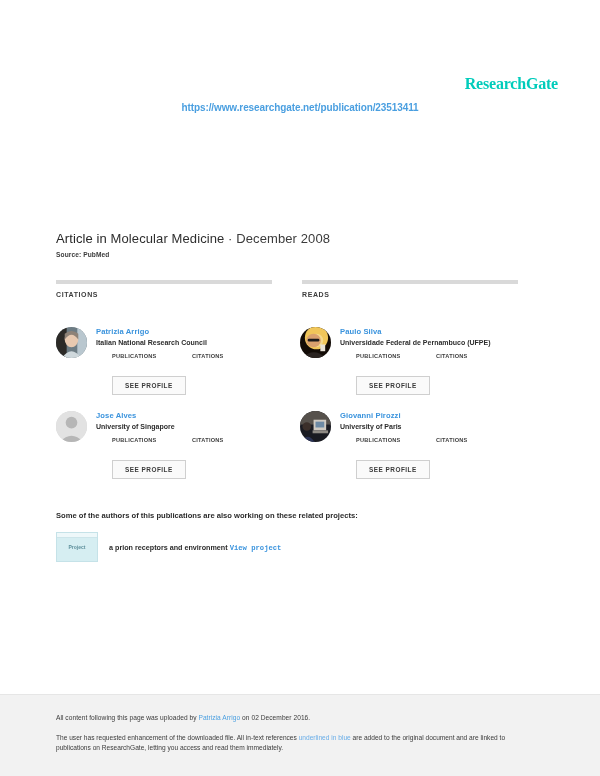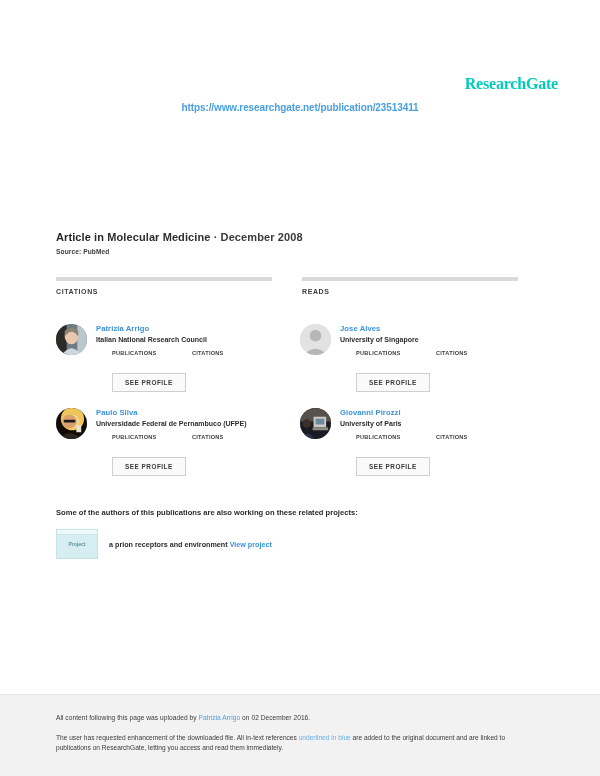--- a/index.html
+++ b/index.html
@@ -58,22 +58,22 @@
     filter: blur(0.75px);
     white-space: nowrap;
   }
 
   
   .meta-block {
     padding: 0 56px;
     flex: none;
   }
   .article-line {
-    font-size: 11px;
-    font-weight: bold;
+    font-size: 13px;
+    font-weight: normal;
     letter-spacing: 0.1px;
     color: #3b3b3b;
     filter: blur(0.6px);
     line-height: 1.4;
     white-space: nowrap;
   }
   .article-line .kw { color: #262626; }
   .article-line .journal { color: #2e2e2e; }
   .source-line {
     margin-top: 3px;
@@ -251,20 +251,21 @@
   }
   .project-text {
     font-size: 7.2px;
     font-weight: bold;
     color: #2b2b2b;
     filter: blur(0.65px);
     white-space: nowrap;
   }
   .project-text .view-link {
     color: #3a93dd;
+    font-family: Liberation Mono, monospace;
   }
 
   
   .spacer { flex: 1 1 auto; }
   .footer {
     background: #f2f2f2;
     border-top: 1px solid #e6e6e6;
     padding: 18px 56px 20px 56px;
     flex: none;
     height: 82px;
@@ -329,45 +330,20 @@
           <rect x="0" y="0" width="11" height="32" fill="#2c2a27"></rect>
           <rect x="22" y="0" width="10" height="32" fill="#b9c7cf"></rect>
           <ellipse cx="16" cy="13" rx="7" ry="8" fill="#e8c9b0"></ellipse>
           <path d="M9 13 Q16 3 23 13 L23 7 Q16 1 9 7 Z" fill="#8e8277"></path>
           <path d="M6 32 Q16 18 26 32 Z" fill="#cfd8dc"></path>
         </svg>
       </div>
       <div class="author-body">
         <div class="author-name">Patrizia Arrigo</div>
         <div class="author-affil">Italian National Research Council</div>
-        <div class="author-stats">
-          <div class="astat">
-            <div class="astat-label">PUBLICATIONS</div>
-            <div class="astat-value"></div>
-          </div>
-          <div class="astat">
-            <div class="astat-label">CITATIONS</div>
-            <div class="astat-value"></div>
-          </div>
-        </div>
-        <div class="see-profile">SEE PROFILE</div>
-      </div>
-    </div>
-
-    <div class="author">
-      <div class="avatar">
-        <svg viewBox="0 0 32 32" preserveAspectRatio="xMidYMid slice">
-          <rect width="32" height="32" fill="#e2e2e2"></rect>
-          <circle cx="16" cy="12" r="6" fill="#b6b6b6"></circle>
-          <path d="M4 32 Q16 19 28 32 Z" fill="#b6b6b6"></path>
-        </svg>
-      </div>
-      <div class="author-body">
-        <div class="author-name">Jose Alves</div>
-        <div class="author-affil">University of Singapore</div>
         <div class="author-stats">
           <div class="astat">
             <div class="astat-label">PUBLICATIONS</div>
             <div class="astat-value"></div>
           </div>
           <div class="astat">
             <div class="astat-label">CITATIONS</div>
             <div class="astat-value"></div>
           </div>
         </div>
@@ -400,20 +376,45 @@
             <div class="astat-value"></div>
           </div>
         </div>
         <div class="see-profile">SEE PROFILE</div>
       </div>
     </div>
 
     <div class="author">
       <div class="avatar">
         <svg viewBox="0 0 32 32" preserveAspectRatio="xMidYMid slice">
+          <rect width="32" height="32" fill="#e2e2e2"></rect>
+          <circle cx="16" cy="12" r="6" fill="#b6b6b6"></circle>
+          <path d="M4 32 Q16 19 28 32 Z" fill="#b6b6b6"></path>
+        </svg>
+      </div>
+      <div class="author-body">
+        <div class="author-name">Jose Alves</div>
+        <div class="author-affil">University of Singapore</div>
+        <div class="author-stats">
+          <div class="astat">
+            <div class="astat-label">PUBLICATIONS</div>
+            <div class="astat-value"></div>
+          </div>
+          <div class="astat">
+            <div class="astat-label">CITATIONS</div>
+            <div class="astat-value"></div>
+          </div>
+        </div>
+        <div class="see-profile">SEE PROFILE</div>
+      </div>
+    </div>
+
+    <div class="author">
+      <div class="avatar">
+        <svg viewBox="0 0 32 32" preserveAspectRatio="xMidYMid slice">
           <rect width="32" height="32" fill="#1a1b22"></rect>
           <rect x="0" y="0" width="32" height="14" fill="#56514c"></rect>
           <rect x="14" y="9" width="13" height="11" fill="#cfcac2"></rect>
           <rect x="16" y="11" width="9" height="6" fill="#6d8aa5"></rect>
           <rect x="13" y="20" width="16" height="3" fill="#8e8a84"></rect>
           <circle cx="7" cy="16" r="4.5" fill="#3b2f2a"></circle>
           <path d="M1 32 Q8 21 15 32 Z" fill="#2b3355"></path>
         </svg>
       </div>
       <div class="author-body">

